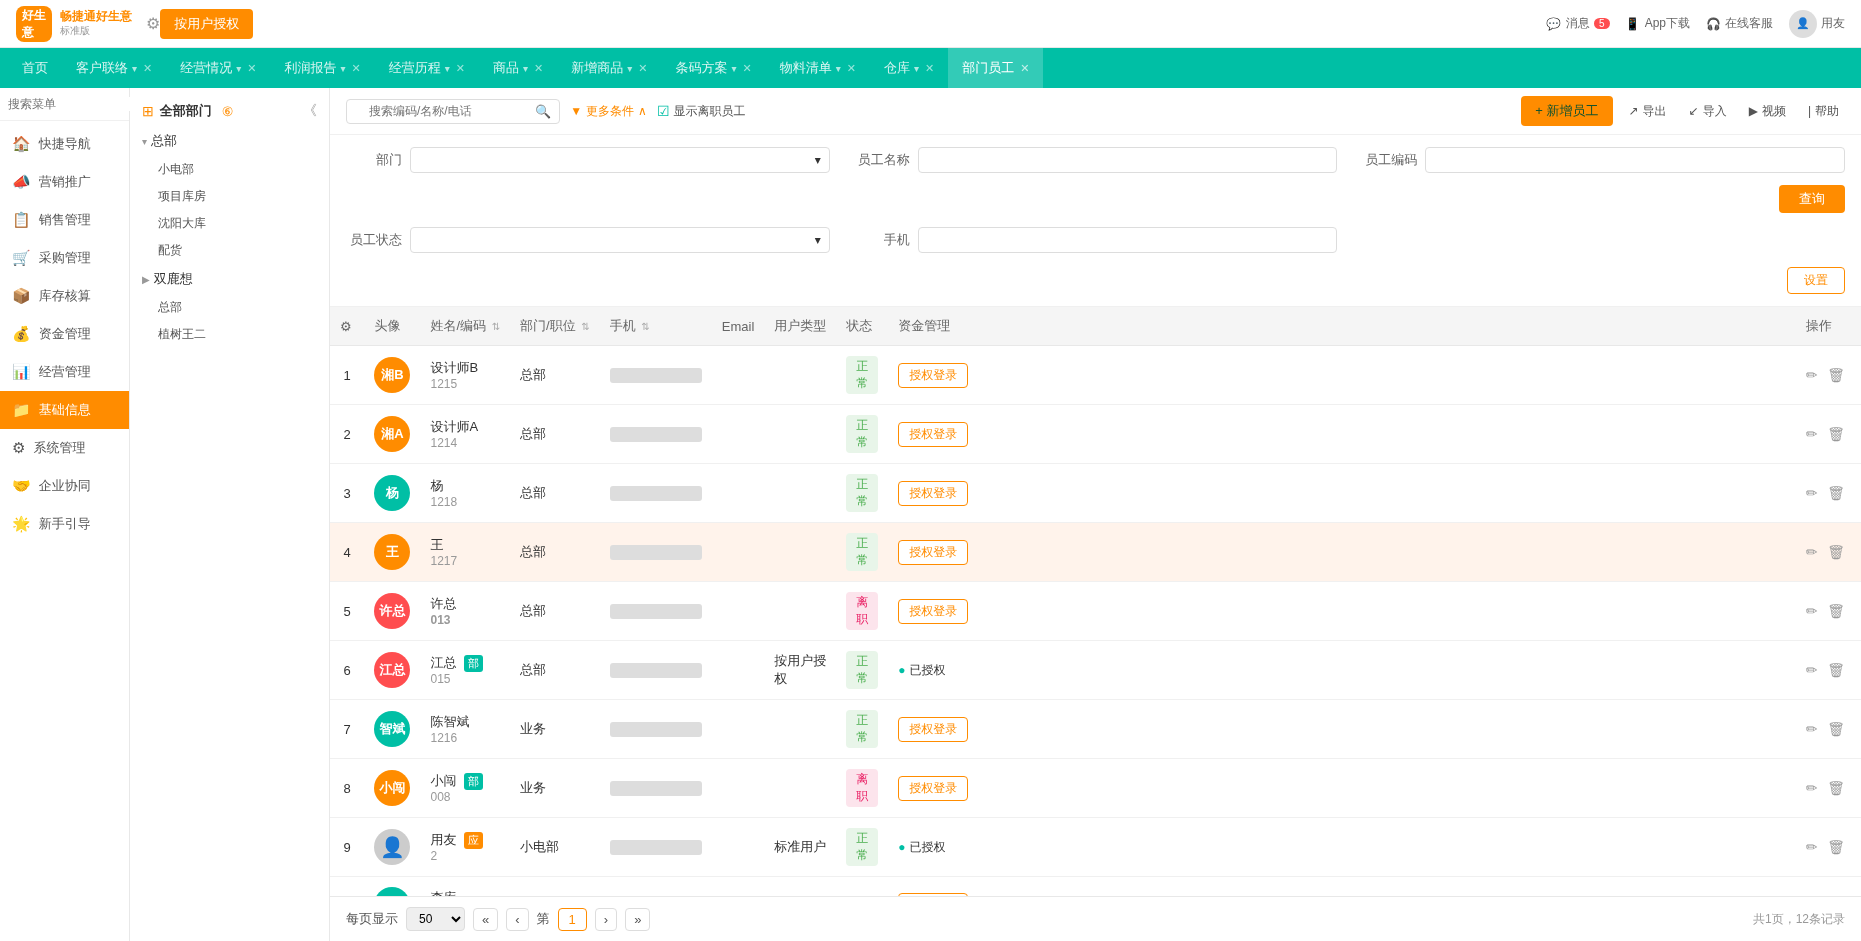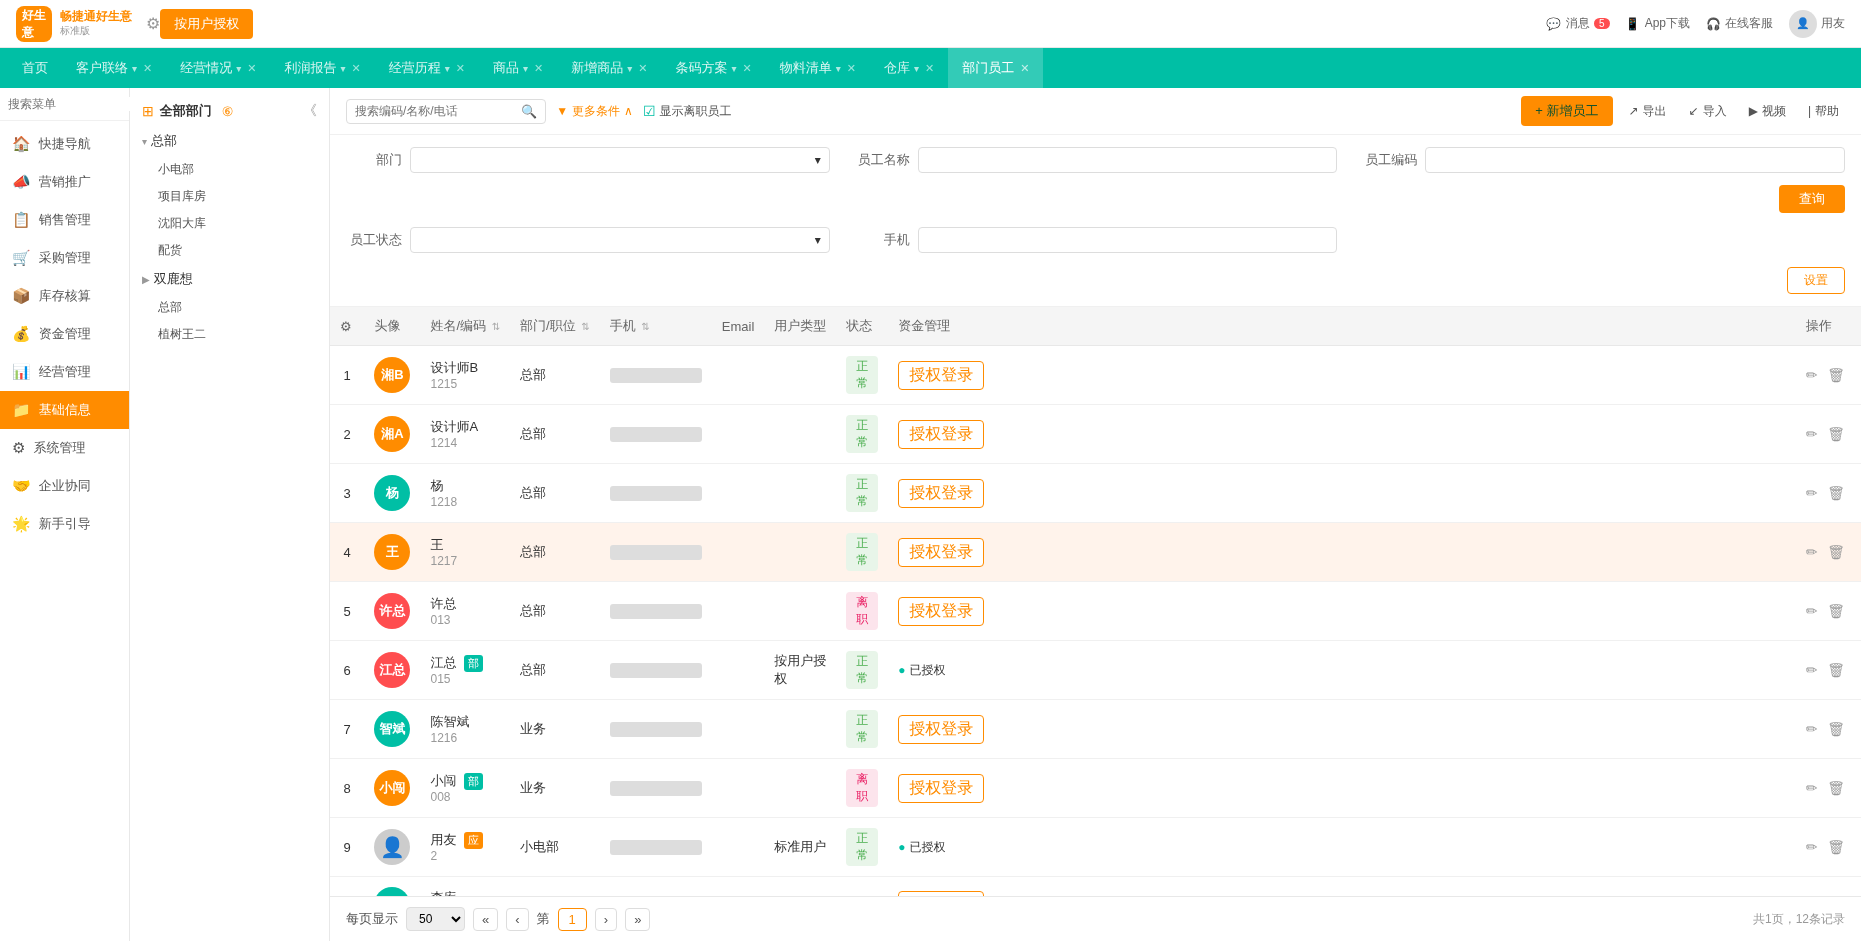--- a/index.html
+++ b/index.html
@@ -84,21 +84,21 @@
     .table-wrap { flex: 1; overflow-y: auto; background: #fff; }
     table { width: 100%; border-collapse: collapse; font-size: 13px; }
     thead th { background: #f5f5f5; padding: 10px 10px; text-align: left; color: #666; font-weight: normal; border-bottom: 1px solid #e8e8e8; white-space: nowrap; }
     tbody tr { border-bottom: 1px solid #f0f0f0; }
     tbody tr.highlighted { background: #fff3eb; }
     tbody td { padding: 10px 10px; color: #333; vertical-align: middle; }
     .avatar-circle { width: 36px; height: 36px; border-radius: 50%; display: flex; align-items: center; justify-content: center; color: #fff; font-size: 13px; font-weight: bold; text-align: center; }
     .status-badge { display: inline-flex; align-items: center; padding: 2px 10px; border-radius: 4px; font-size: 12px; }
     .status-normal { background: #e8f5e9; color: #4caf50; }
     .status-resigned { background: #fce4ec; color: #e91e63; }
-    .auth-btn { border: 1px solid #ff8c00; color: #ff8c00; background: #fff; border-radius: 4px; padding: 3px 10px; cursor: pointer; font-size: 16px; white-space: nowrap; text-align: right; }
+    .auth-btn { border: 1px solid #ff8c00; color: #ff8c00; background: #fff; border-radius: 4px; padding: 3px 10px; cursor: pointer; font-size: 12px; white-space: nowrap; text-align: right; }
     .authorized-dot { color: #00bfa5; margin-right: 4px; }
     .authorized-text { color: #333; font-size: 12px; }
     .op-btn { color: #999; cursor: pointer; font-size: 14px; margin-right: 6px; }
     .dept-tag { display: inline-flex; align-items: center; background: #00bfa5; color: #fff; border-radius: 3px; font-size: 11px; padding: 1px 4px; margin-left: 4px; }
     .notify-tag { display: inline-flex; align-items: center; background: #ff8c00; color: #fff; border-radius: 3px; font-size: 11px; padding: 1px 4px; margin-left: 4px; }
     .blurred { background: #ddd; border-radius: 3px; color: transparent; user-select: none; min-width: 80px; display: inline-block; }
 
     
     .pagination { display: flex; align-items: center; padding: 10px 16px; background: #fff; border-top: 1px solid #e8e8e8; gap: 8px; font-size: 13px; color: #555; }
     .page-size-select { border: 1px solid #ddd; border-radius: 4px; padding: 3px 8px; font-size: 12px; }
@@ -237,21 +237,21 @@
           </div>
           <div class="dept-child">总部</div>
           <div class="dept-child">植树王二</div>
         </div>
       </div>
 
       <div class="right-content">
 
         <div class="content-toolbar">
           <div class="search-box">
-            <input type="text" placeholder="搜索编码/名称/电话" style="width: 160px;">
+            <input type="text" placeholder="搜索编码/名称/电话" style="width: 160px; margin-left: 14px;">
             <span class="search-icon-btn">🔍</span>
           </div>
           <div class="filter-btn">
             <span>▼</span>
             <span>更多条件</span>
             <span>∧</span>
           </div>
           <div class="show-resigned-check">
             <span class="check-box-icon">☑</span>
             <span>显示离职员工</span>
@@ -410,21 +410,21 @@
     <span class="op-btn" title="删除">🗑</span>
   </td>
                 </tr>
                 <tr>
                   <td style="text-align: center;">5</td>
                   <td>
                     <div class="avatar-circle" style="background:#ff4d4f;">许总</div>
                   </td>
                   <td>
                     <div style="font-weight:500;">许总</div>
-                    <div style="color:#999;font-size:12px;">013</div>
+                    <div style="color:#999;font-size:12px;font-weight:bold;">013</div>
                   </td>
                   <td>总部</td>
                   <td><span class="blurred">██████████</span></td>
                   <td></td>
                   <td></td>
                   <td><span class="status-badge status-resigned">离职</span></td>
                   <td><button class="auth-btn">授权登录</button></td>
                   <td></td>
                   <td style="white-space: nowrap;">
     <span class="op-btn" title="编辑">✏</span>

